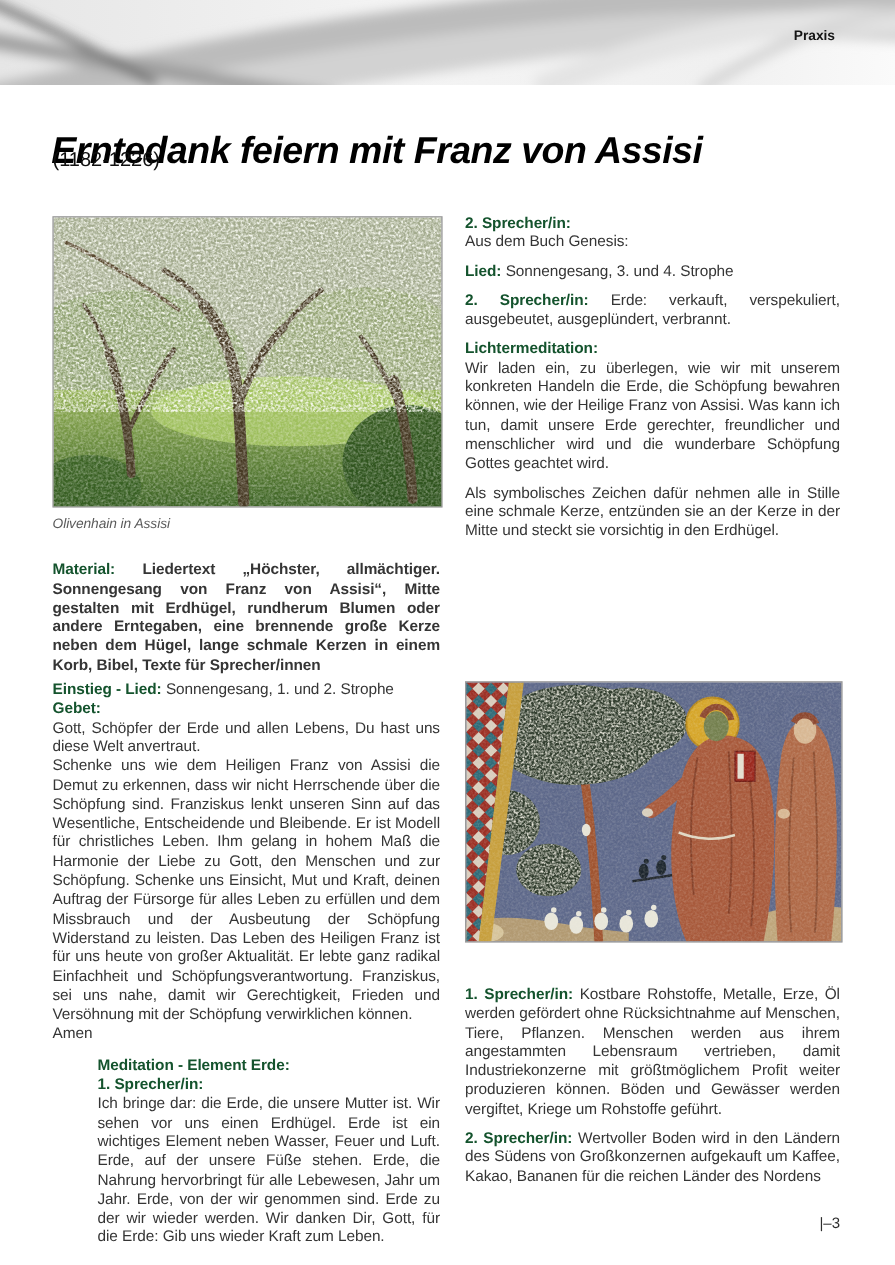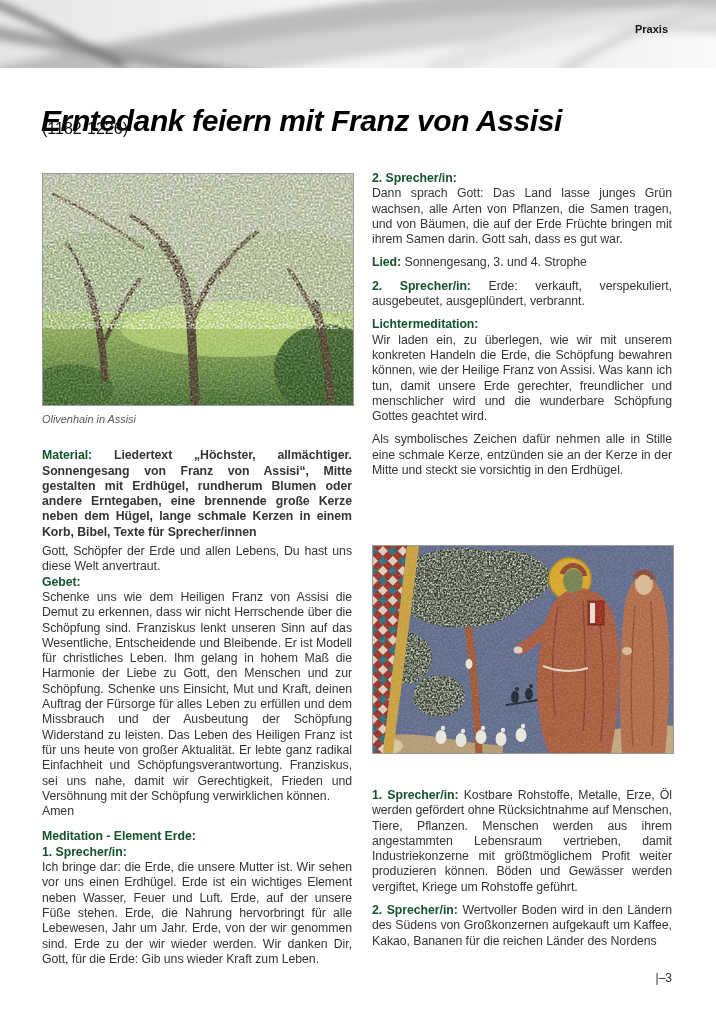--- a/index.html
+++ b/index.html
@@ -21,21 +21,21 @@
   .rc-top{left:372px;top:171px;width:300px;}
   .rc-bottom{left:372px;top:788px;width:300px;}
   figure{margin:0;}
   .photo{display:block;border:1px solid #9b9b9b;background:#ccc;}
   figcaption{font-style:italic;color:#5a5a5a;font-size:11px;margin-top:6px;text-align:left;}
   .fresco-fig{position:absolute;left:372px;top:545px;width:300px;}
   .blk{margin:0;}
   .mt1{margin-top:8px;}
   .mt-mat{margin-top:21px;font-weight:bold;}
   .mt-geb{margin-top:4px;}
-  .mt-med{margin-top:10px;}
+  .mt-med{margin-top:10px;margin-left:36px;}
   .pagenum{position:absolute;top:971px;right:44px;font-size:12px;color:#2e2e2e;}
 </style>
 </head>
 <body>
 
 <div class="page">
 
   <div class="banner">
     <svg width="716" height="68" viewBox="0 0 716 68" preserveAspectRatio="none">
       <defs>
@@ -105,37 +105,38 @@
         <rect width="310" height="155" filter="url(#og-w)" opacity="0.95"></rect>
         <rect y="150" width="310" height="81" filter="url(#og-w)" opacity="0.35"></rect>
         <rect width="310" height="231" filter="url(#og-d)" opacity="0.45"></rect>
       </svg>
       <figcaption>Olivenhain in Assisi</figcaption>
     </figure>
 
     <p class="blk mt-mat"><b>Material:</b> <span>Liedertext „Höchster, allmächtiger. Sonnengesang von Franz von Assisi“, Mitte gestalten mit Erdhügel, rundherum Blumen oder andere Erntegaben, eine brennende große Kerze neben dem Hügel, lange schmale Kerzen in einem Korb, Bibel, Texte für Sprecher/innen</span></p>
 
     <div class="blk mt-geb">
+      <div><b>Einstieg - Lied:</b> <span>Sonnengesang, 1. und 2. Strophe</span></div>
+      <div><b>Gebet:</b></div>
       <div>Gott, Schöpfer der Erde und allen Lebens, Du hast uns diese Welt anvertraut.</div>
-      <div><b>Gebet:</b></div>
       <div>Schenke uns wie dem Heiligen Franz von Assisi die Demut zu erkennen, dass wir nicht Herrschende über die Schöpfung sind. Franziskus lenkt unseren Sinn auf das Wesentliche, Entscheidende und Bleibende. Er ist Modell für christliches Leben. Ihm gelang in hohem Maß die Harmonie der Liebe zu Gott, den Menschen und zur Schöpfung. Schenke uns Einsicht, Mut und Kraft, deinen Auftrag der Fürsorge für alles Leben zu erfüllen und dem Missbrauch und der Ausbeutung der Schöpfung Widerstand zu leisten. Das Leben des Heiligen Franz ist für uns heute von großer Aktualität. Er lebte ganz radikal Einfachheit und Schöpfungsverantwortung. Franziskus, sei uns nahe, damit wir Gerechtigkeit, Frieden und Versöhnung mit der Schöpfung verwirklichen können.</div>
       <div>Amen</div>
     </div>
 
     <div class="blk mt-med">
       <div><b>Meditation - Element Erde:</b></div>
       <div><b>1. Sprecher/in:</b></div>
       <div>Ich bringe dar: die Erde, die unsere Mutter ist. Wir sehen vor uns einen Erdhügel. Erde ist ein wichtiges Element neben Wasser, Feuer und Luft. Erde, auf der unsere Füße stehen. Erde, die Nahrung hervorbringt für alle Lebewesen, Jahr um Jahr. Erde, von der wir genommen sind. Erde zu der wir wieder werden. Wir danken Dir, Gott, für die Erde: Gib uns wieder Kraft zum Leben.</div>
     </div>
   </div>
 
   <div class="col rc-top">
     <div class="blk">
       <div><b>2. Sprecher/in:</b></div>
-      <div>Dann sprach Gott: Das Land lasse junges Grün wachsen, alle Arten von Pflanzen, die Samen tragen, und von Bäumen, die auf der Erde Früchte bringen mit ihrem Samen darin. Gott sah, dass es gut war.</div>
+      <div>Aus dem Buch Genesis:</div>
     </div>
     <p class="blk mt1"><b>Lied:</b> <span>Sonnengesang, 3. und 4. Strophe</span></p>
     <p class="blk mt1"><b>2. Sprecher/in:</b> <span>Erde: verkauft, verspekuliert, ausgebeutet, ausgeplündert, verbrannt.</span></p>
     <div class="blk mt1">
       <div><b>Lichtermeditation:</b></div>
       <div>Wir laden ein, zu überlegen, wie wir mit unserem konkreten Handeln die Erde, die Schöpfung bewahren können, wie der Heilige Franz von Assisi. Was kann ich tun, damit unsere Erde gerechter, freundlicher und menschlicher wird und die wunderbare Schöpfung Gottes geachtet wird.</div>
     </div>
     <p class="blk mt1">Als symbolisches Zeichen dafür nehmen alle in Stille eine schmale Kerze, entzünden sie an der Kerze in der Mitte und steckt sie vorsichtig in den Erdhügel.</p>
   </div>
 

